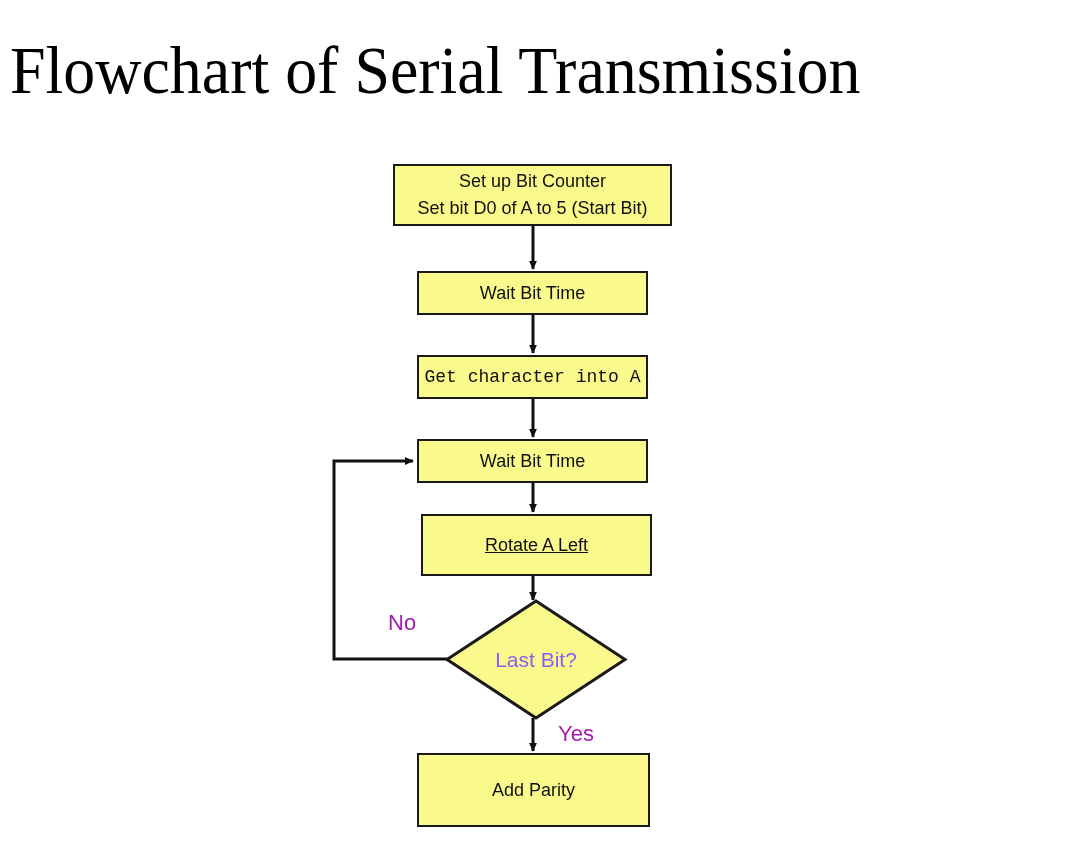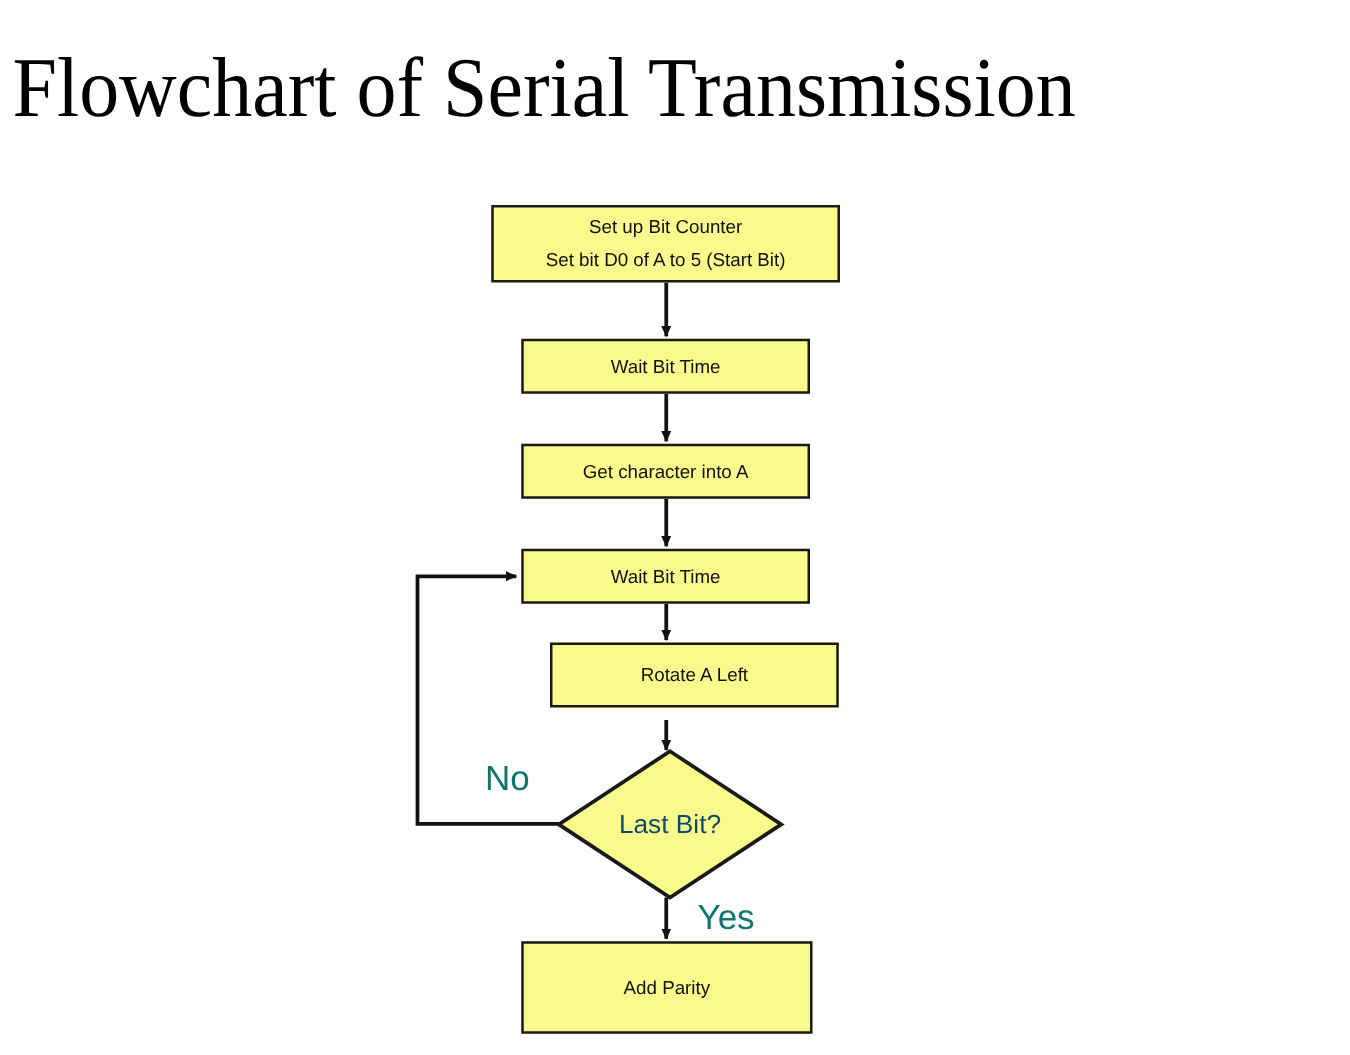--- a/index.html
+++ b/index.html
@@ -40,47 +40,47 @@
   .node-box {
     position: absolute;
     box-sizing: border-box;
     background: #fafa8c;
     border: 2px solid #1a1a1a;
     display: flex;
     flex-direction: column;
     align-items: center;
     justify-content: center;
     color: #111111;
-    font-size: 15px;
+    font-size: 18px;
     line-height: 27px;
     white-space: nowrap;
   }
   .node-box .line {
     display: block;
   }
   .diamond-wrap {
     position: absolute;
   }
   .diamond-label {
     position: absolute;
     left: 0;
     top: 0;
     width: 100%;
     height: 100%;
     display: flex;
     align-items: center;
     justify-content: center;
-    color: #0c4a6e;
+    color: #8b5cf6;
     font-size: 21px;
     pointer-events: none;
   }
   .edge-label {
     position: absolute;
-    color: #0f766e;
-    font-size: 28px;
+    color: #a21caf;
+    font-size: 22px;
     line-height: 22px;
     white-space: nowrap;
   }
 </style>
 </head>
 <body>
 
 <div id="page">
 
   <div id="title">Flowchart of Serial Transmission</div>
@@ -111,29 +111,29 @@
 
   <div class="node-box" style="left:393px; top:164px; width:279px; height:62px;">
     <span class="line">Set up Bit Counter</span>
     <span class="line">Set bit D0 of A to 5 (Start Bit)</span>
   </div>
 
   <div class="node-box" style="left:417px; top:271px; width:231px; height:44px;">
     <span class="line">Wait Bit Time</span>
   </div>
 
-  <div class="node-box" style="left:417px; top:355px; width:231px; height:44px;">
+  <div class="node-box" style="left:417px; top:355px; width:231px; height:44px;font-family:Liberation Mono, monospace;">
     <span class="line">Get character into A</span>
   </div>
 
   <div class="node-box" style="left:417px; top:439px; width:231px; height:44px;">
     <span class="line">Wait Bit Time</span>
   </div>
 
-  <div class="node-box" style="left:440px; top:514px; width:231px; height:52px;">
+  <div class="node-box" style="left:421px; top:514px; width:231px; height:62px;text-decoration:underline;">
     <span class="line">Rotate A Left</span>
   </div>
 
   <div class="diamond-wrap" style="left:447px; top:601px; width:178px; height:117px;">
     <div class="diamond-label">Last Bit?</div>
   </div>
 
   <div class="node-box" style="left:417px; top:753px; width:233px; height:74px;text-align:right;">
     <span class="line">Add Parity</span>
   </div>

